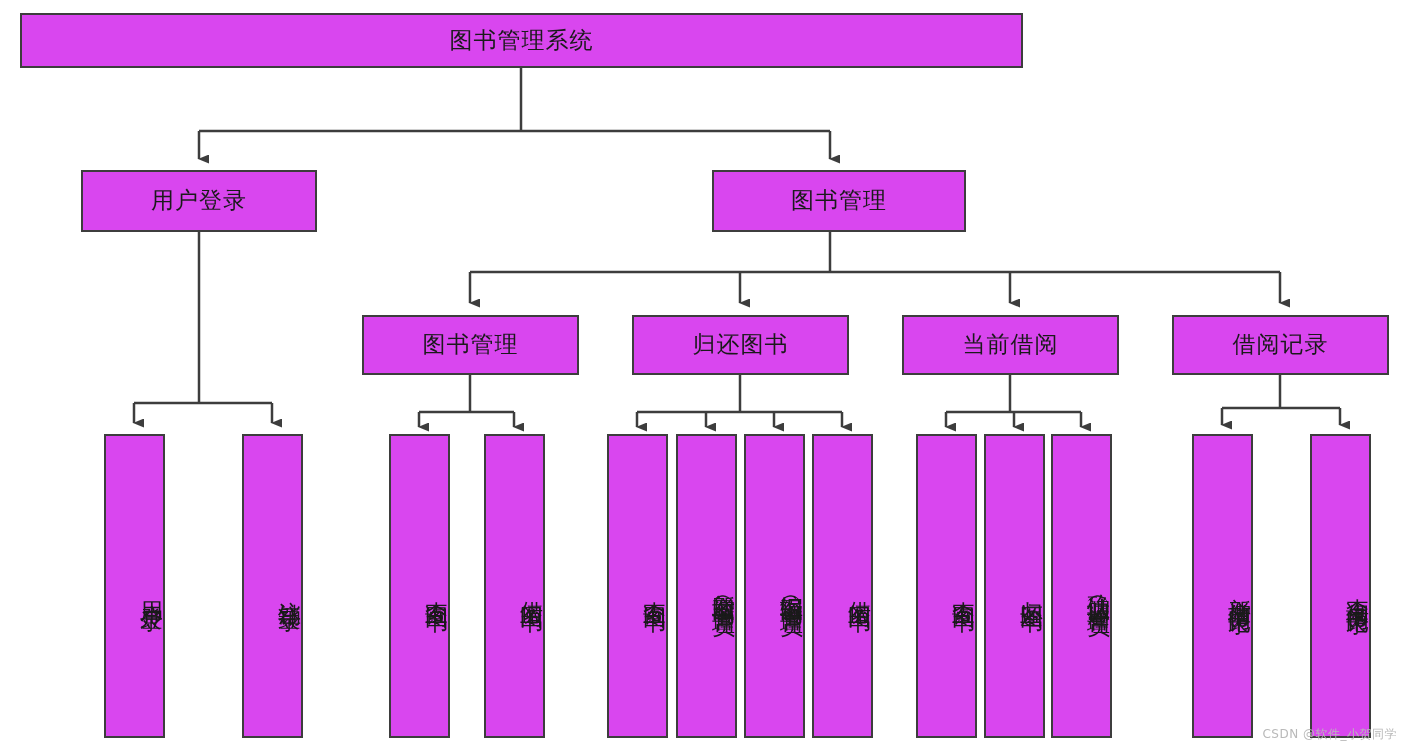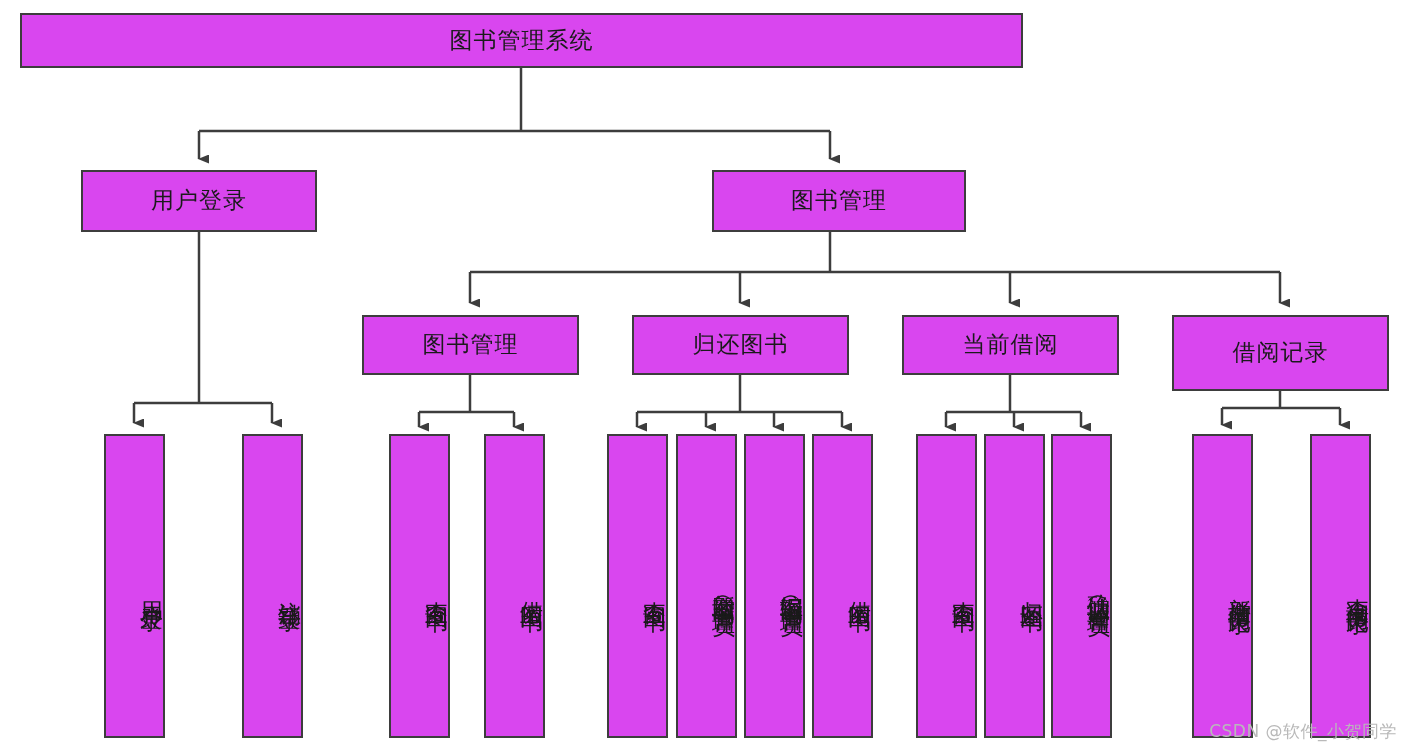--- a/index.html
+++ b/index.html
@@ -55,21 +55,21 @@
   }
   .node.vertical .vlabel {
     writing-mode: vertical-rl;
     text-orientation: upright;
     display: block;
   }
   #watermark {
     position: absolute;
     right: 8px;
     bottom: 4px;
-    font-size: 17px;
+    font-size: 12px;
     color: #b9b9b9;
     white-space: nowrap;
     letter-spacing: 0.5px;
   }
 </style>
 </head>
 <body>
 
 <div id="diagram-root">
 
@@ -136,21 +136,21 @@
 
   <div class="node horizontal" id="n-new-book-rec" style="left: 362px; top: 315px; width: 217px; height: 60px;">
     <span>图书管理</span>
   </div>
   <div class="node horizontal" id="n-book-borrow" style="left: 632px; top: 315px; width: 217px; height: 60px;">
     <span>归还图书</span>
   </div>
   <div class="node horizontal" id="n-current-borrow" style="left: 902px; top: 315px; width: 217px; height: 60px;">
     <span>当前借阅</span>
   </div>
-  <div class="node horizontal" id="n-borrow-record" style="left: 1172px; top: 315px; width: 217px; height: 76px;">
+  <div class="node horizontal" id="n-borrow-record" style="left: 1172px; top: 315px; width: 217px; height: 60px;">
     <span>借阅记录</span>
   </div>
 
   <div class="node vertical" id="n-leaf-0" style="left: 104px; top: 434px; width: 61px; height: 304px;">
     <span class="vlabel">用户登录</span>
   </div>
   <div class="node vertical" id="n-leaf-1" style="left: 242px; top: 434px; width: 61px; height: 304px;">
     <span class="vlabel">注销登录</span>
   </div>
   <div class="node vertical" id="n-leaf-2" style="left: 389px; top: 434px; width: 61px; height: 304px;">

